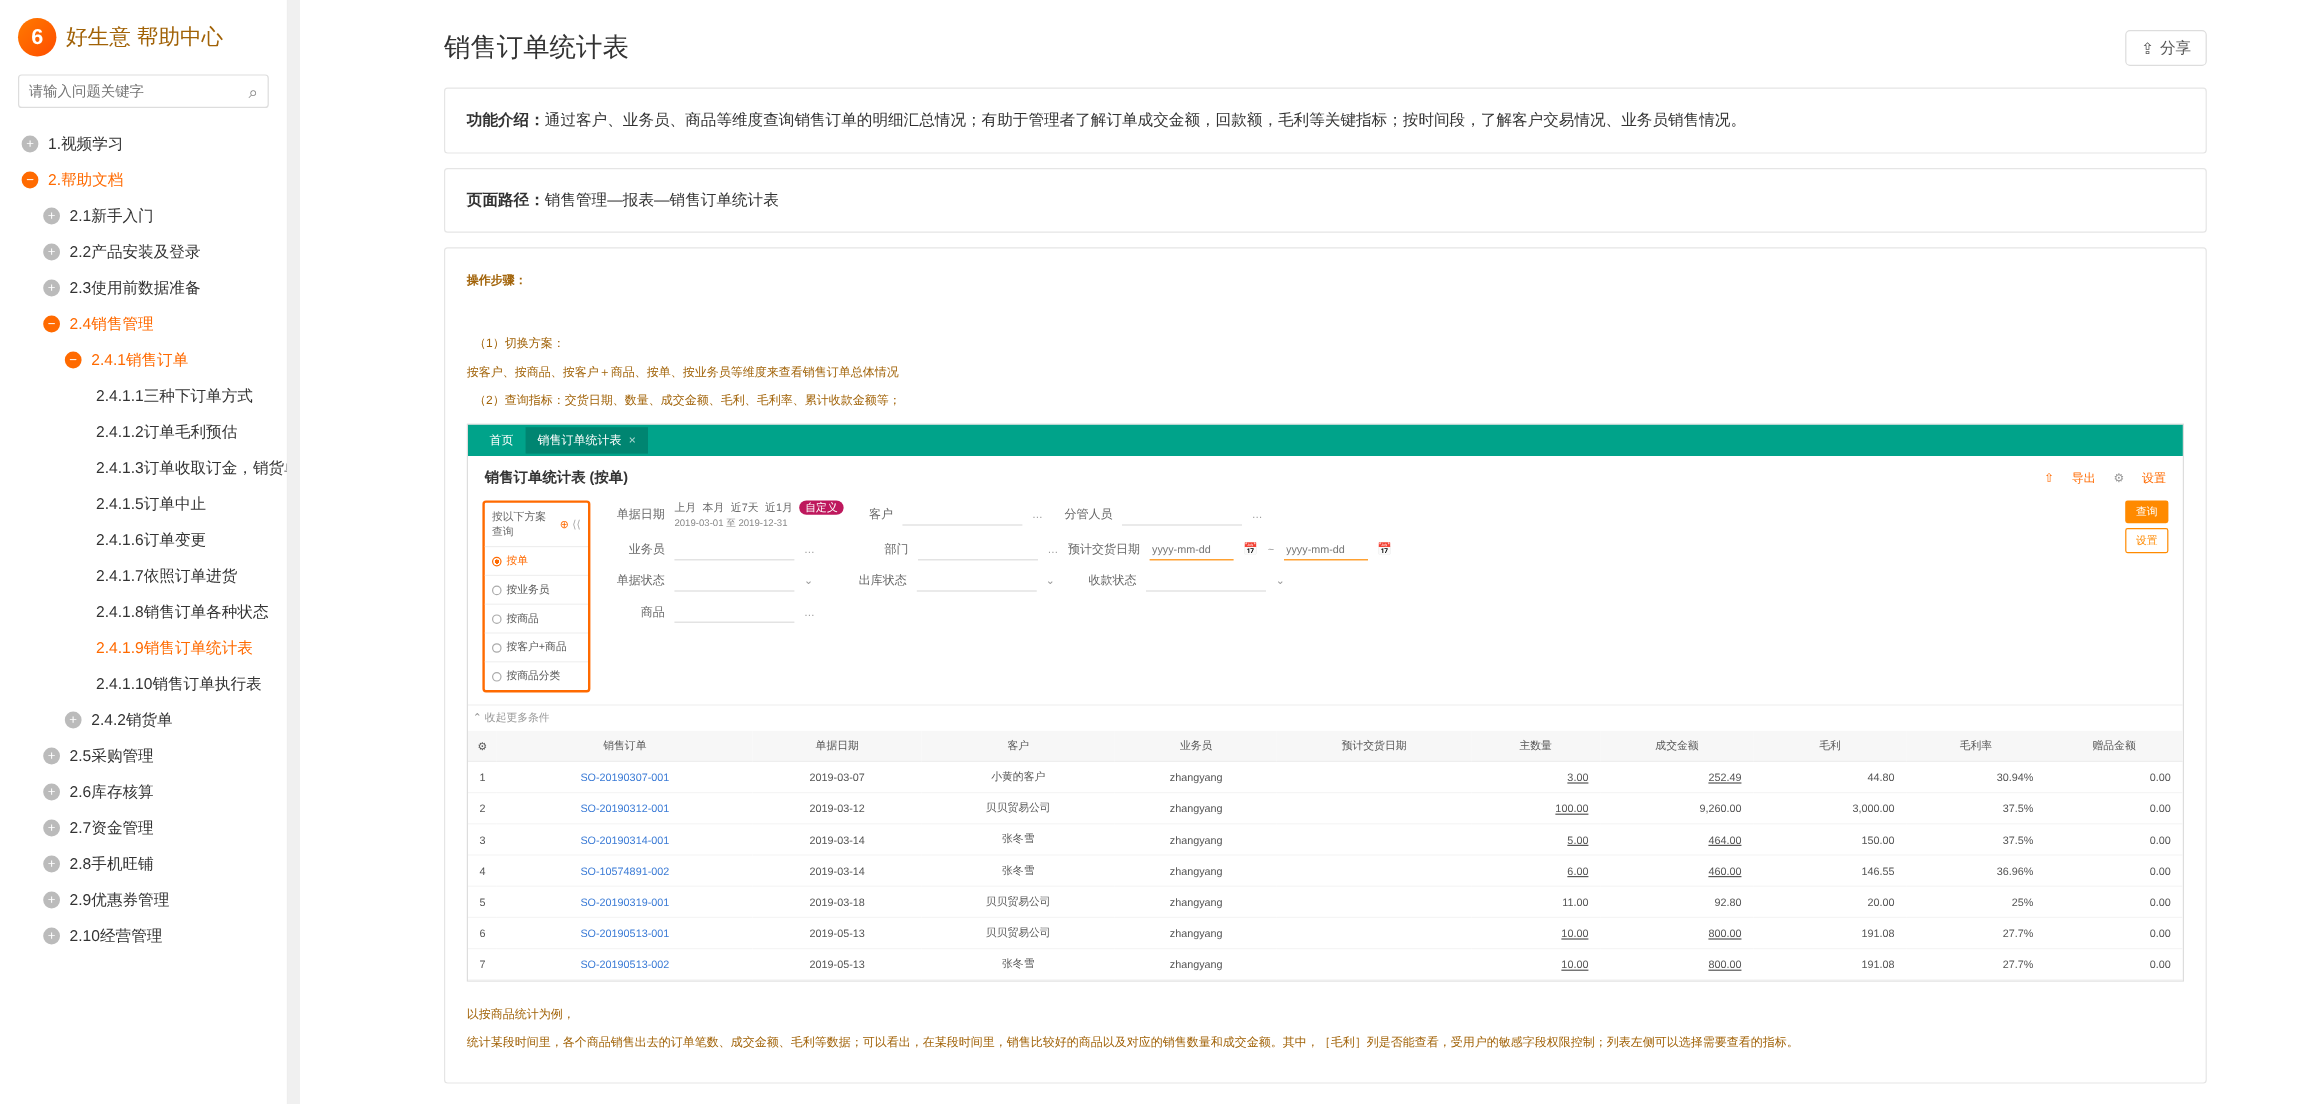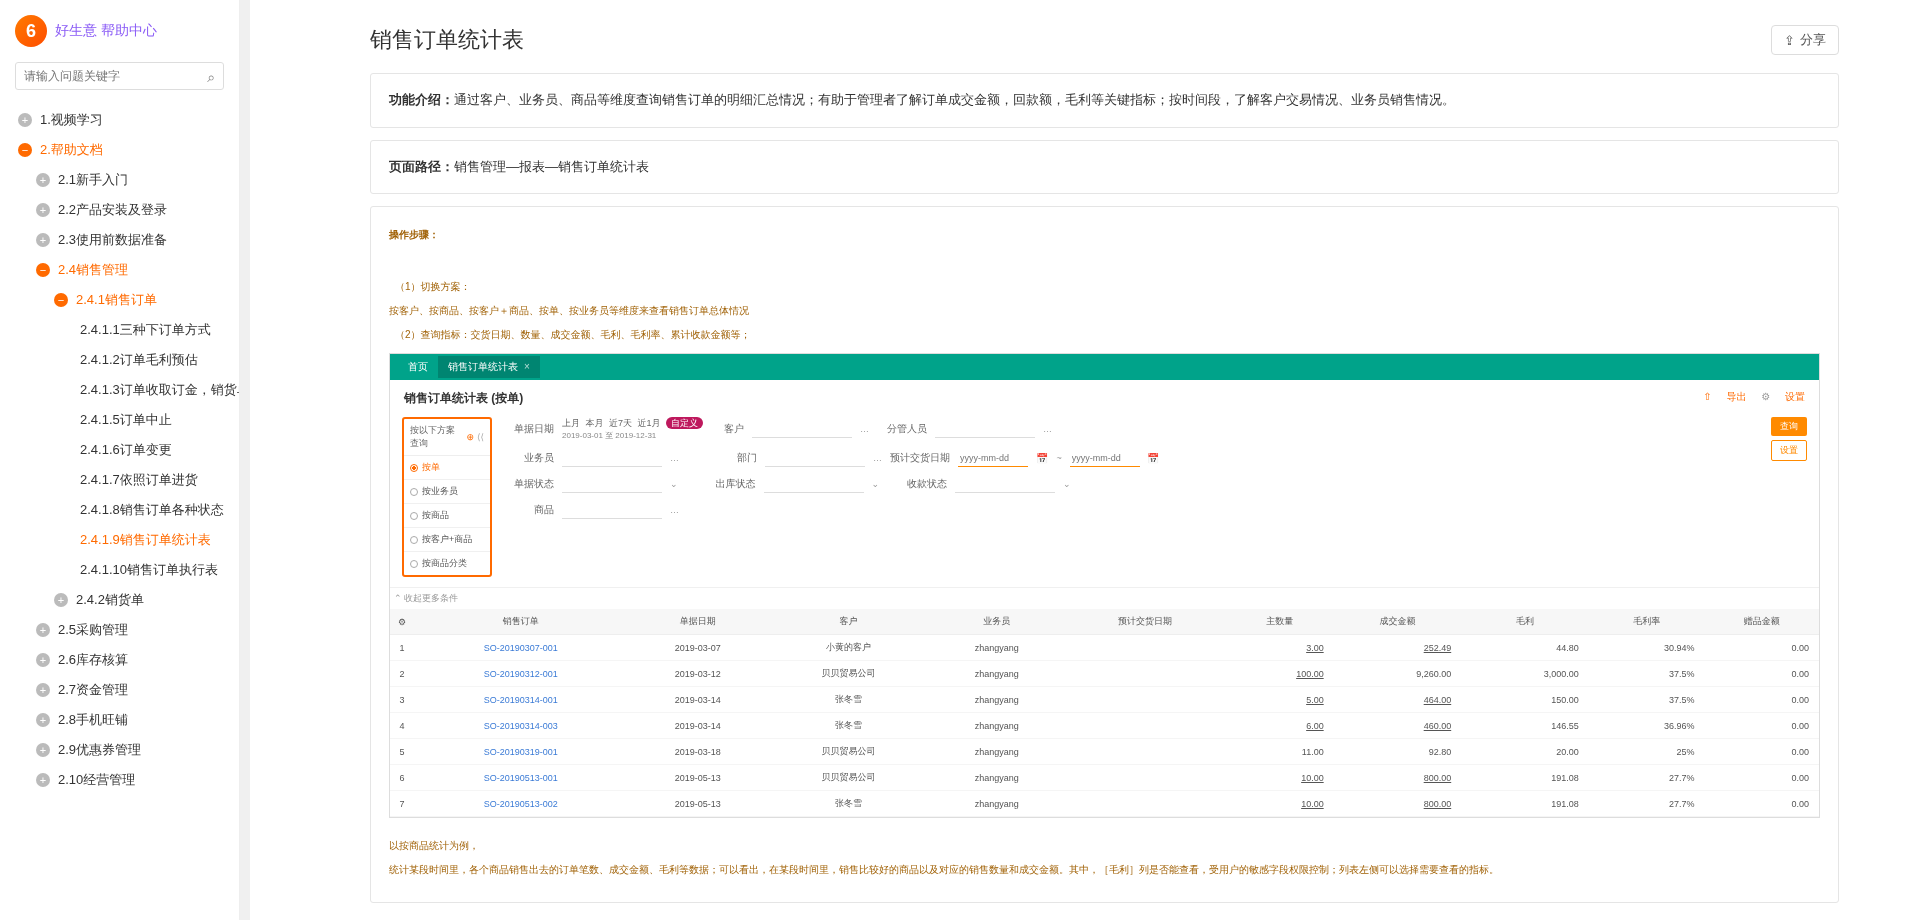--- a/index.html
+++ b/index.html
@@ -1,20 +1,20 @@
 <!DOCTYPE html>
 <html><head>
 <meta charset="utf-8">
 <style>
 * { box-sizing: border-box; margin: 0; padding: 0; }
 body { font-family: "Microsoft YaHei", Arial, sans-serif; font-size: 13px; color: #333; background: #fff; display: flex; height: 100vh; overflow: hidden; }
 .sidebar { width: 240px; border-right: 1px solid #eee; display: flex; flex-direction: column; padding: 15px 0; overflow-y: auto; flex-shrink: 0; }
 .logo-row { display: flex; align-items: center; padding: 0 15px 15px; }
 .logo-circle { width: 32px; height: 32px; border-radius: 50%; background: linear-gradient(135deg,#ff7a00,#ff4d00); display: flex; align-items: center; justify-content: center; color: #fff; font-weight: bold; font-size: 18px; margin-right: 8px; }
-.logo-text { font-size: 14px; font-weight: 500; color: #8b5cf6; }
+.logo-text { font-size: 18px; font-weight: 500; color: #a16207; }
 .search-wrap { padding: 0 15px 10px; position: relative; }
 .search-input { width: 100%; padding: 6px 28px 6px 8px; border: 1px solid #ddd; border-radius: 3px; font-size: 12px; outline: none; }
 .search-icon-pos { position: absolute; right: 24px; top: 7px; color: #888; font-size: 14px; }
 .nav { list-style: none; padding: 5px 0; }
 .nav li { padding: 6px 15px 6px 18px; display: flex; align-items: center; cursor: pointer; font-size: 13px; color: #333; white-space: nowrap; }
 .nav li.lvl1 { padding-left: 18px; }
 .nav li.lvl2 { padding-left: 36px; }
 .nav li.lvl3 { padding-left: 54px; }
 .nav li.lvl4 { padding-left: 80px; }
 .tree-icon { width: 14px; height: 14px; border-radius: 50%; display: inline-flex; align-items: center; justify-content: center; font-size: 11px; margin-right: 8px; flex-shrink: 0; line-height: 1; }
@@ -28,21 +28,21 @@
 .share-btn { border: 1px solid #ddd; border-radius: 4px; padding: 5px 12px; font-size: 13px; color: #555; display: flex; align-items: center; gap: 5px; cursor: pointer; background: #fff; }
 .card { border: 1px solid #e5e5e5; border-radius: 3px; padding: 14px 18px; margin-bottom: 12px; font-size: 13px; line-height: 1.9; color: #333; }
 .label-strong { font-weight: 600; }
 .content-block { border: 1px solid #e5e5e5; border-radius: 3px; padding: 18px; }
 .content-block p { font-size: 10px; line-height: 2.0; color: #a16207; margin-bottom: 4px; }
 .screenshot { border: 1px solid #ddd; margin: 8px 0 18px; font-size: 10px; color: #444; background: #fff; }
 .ss-tabbar { background: #00a38a; display: flex; align-items: center; height: 26px; padding: 0 8px; }
 .ss-tab { background: #00a38a; color: #fff; padding: 4px 10px; font-size: 10px; }
 .ss-tab.active { background: #008571; position: relative; }
 .ss-tab .x { margin-left: 6px; opacity: 0.7; }
-.ss-titlebar { display: flex; justify-content: space-between; padding: 10px 14px; }
+.ss-titlebar { display: flex; justify-content: space-between; align-items: center; padding: 10px 14px; }
 .ss-title { font-size: 12px; font-weight: 600; color: #333; }
 .ss-actions span { color: #ff6a00; font-size: 10px; margin-left: 12px; }
 .ss-actions .gray { color: #999; }
 .ss-filter-area { display: flex; padding: 0 12px 10px; gap: 12px; align-items: flex-start; }
 .ss-scheme-box { border: 2px solid #ff6a00; border-radius: 3px; width: 90px; font-size: 10px; flex-shrink: 0; }
 .ss-scheme-head { padding: 5px 6px; border-bottom: 1px solid #eee; color: #666; font-size: 9px; display: flex; align-items: center; gap: 3px; }
 .ss-scheme-item { padding: 5px 6px; border-bottom: 1px solid #f0f0f0; color: #555; font-size: 9px; display: flex; align-items: center; gap: 4px; }
 .ss-scheme-item.sel { color: #ff6a00; }
 .ss-scheme-item:last-child { border-bottom: none; }
 .ss-filters { flex: 1; }
@@ -338,21 +338,21 @@
               <td>zhangyang</td>
               <td></td>
               <td class="r" style="text-decoration: underline;">5.00</td>
               <td class="r" style="text-decoration: underline;">464.00</td>
               <td class="r">150.00</td>
               <td class="r">37.5%</td>
               <td class="r">0.00</td>
             </tr>
             <tr>
               <td>4</td>
-              <td class="link">SO-20190314-003</td>
+              <td class="link">SO-10574891-002</td>
               <td>2019-03-14</td>
               <td>张冬雪</td>
               <td>zhangyang</td>
               <td></td>
               <td class="r" style="text-decoration: underline;">6.00</td>
               <td class="r" style="text-decoration: underline;">460.00</td>
               <td class="r">146.55</td>
               <td class="r">36.96%</td>
               <td class="r">0.00</td>
             </tr>

